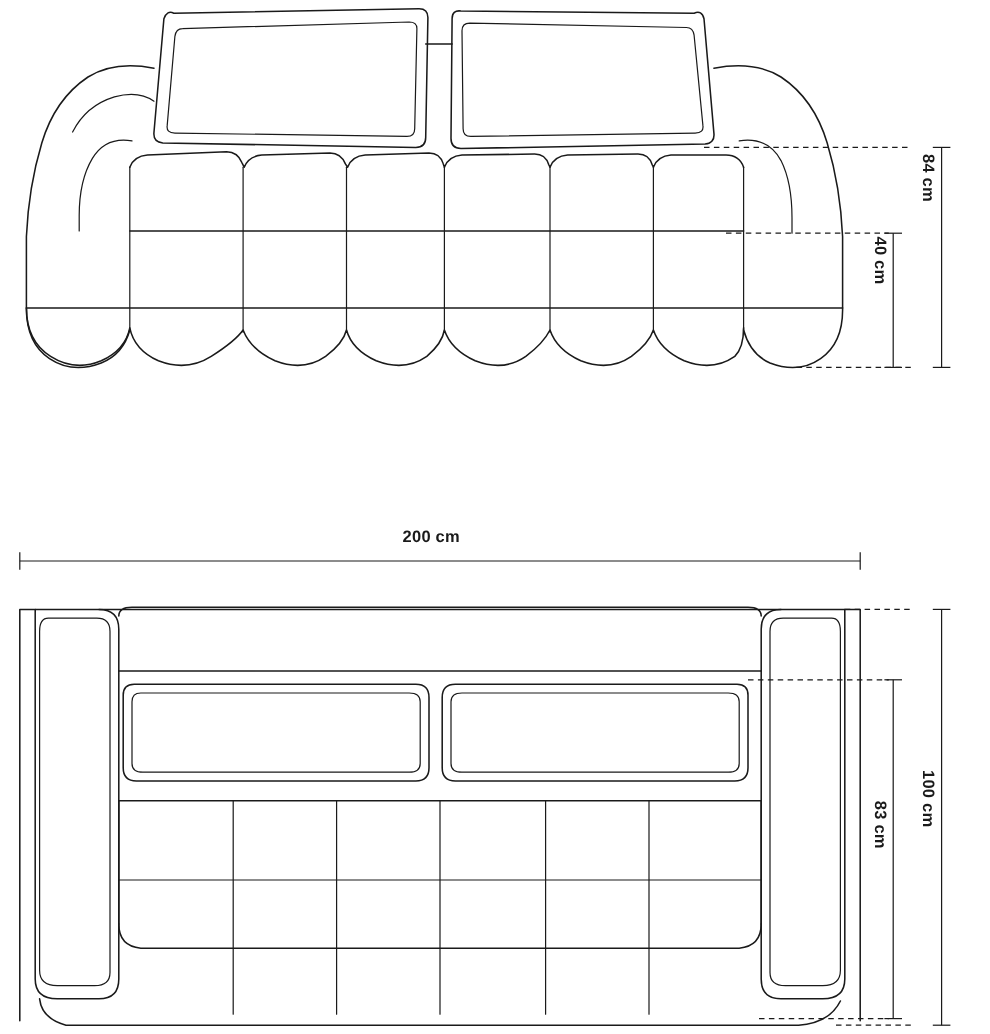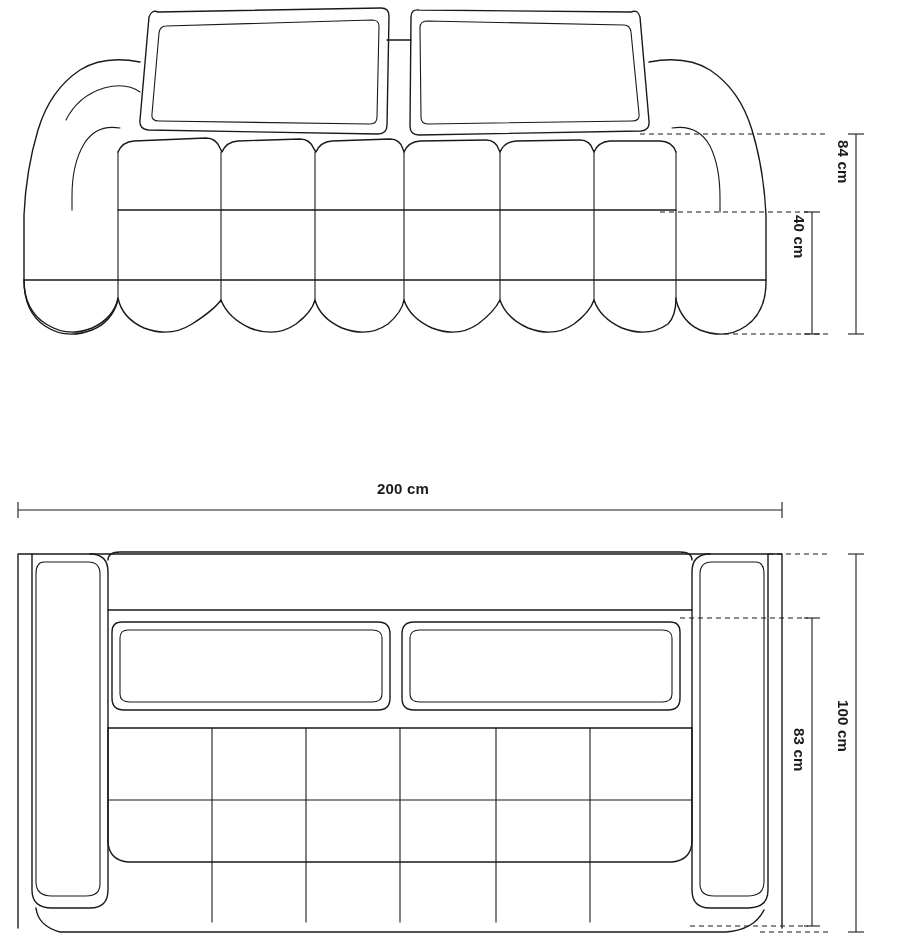--- a/index.html
+++ b/index.html
@@ -176,17 +176,17 @@
 
     <path class="dimline" d="M856 84 L856 462"></path>
     <path class="dimline" d="M848 84 L864 84"></path>
     <path class="dimline" d="M848 462 L864 462"></path>
 
     <path class="dimline" d="M812 148 L812 456"></path>
     <path class="dimline" d="M804 148 L820 148"></path>
     <path class="dimline" d="M804 456 L820 456"></path>
   </svg>
 
-  <div class="dim-label" style="left:366px; top:480px;margin-left:11px;">200 cm</div>
+  <div class="dim-label" style="left:366px; top:480px;">200 cm</div>
   <div class="dim-label vertical" style="left:835px; top:700px;">100 cm</div>
   <div class="dim-label vertical" style="left:791px; top:728px;">83 cm</div>
 
 </div>
 
 </body></html>

